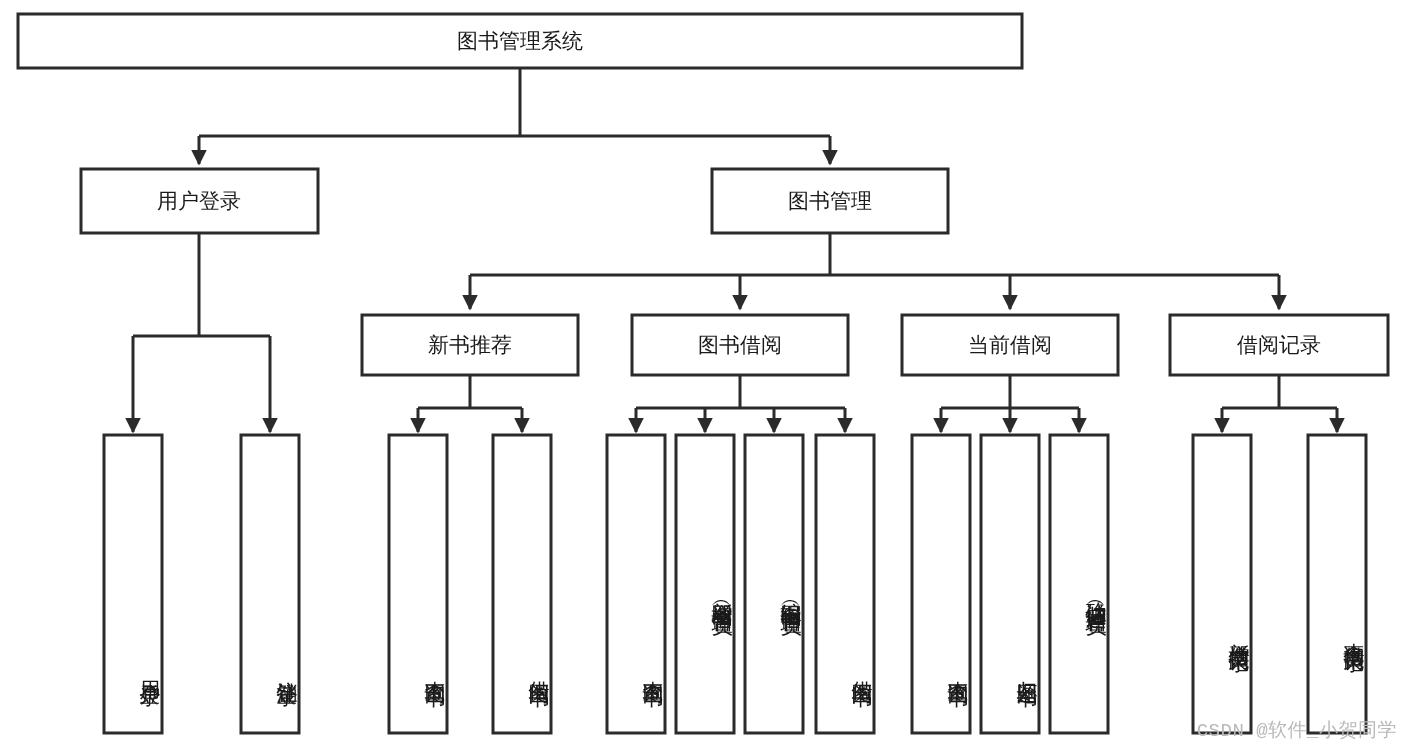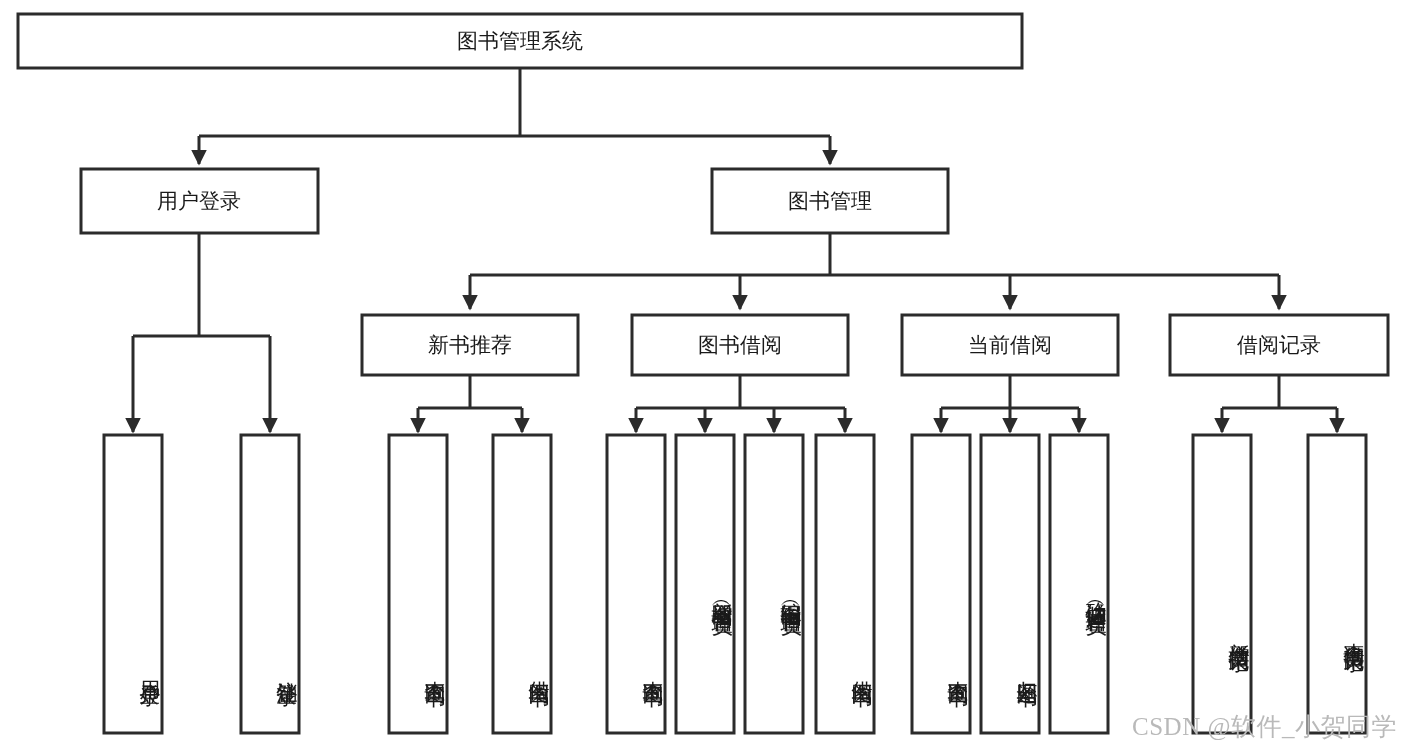--- a/index.html
+++ b/index.html
@@ -63,22 +63,22 @@
     white-space: nowrap;
     pointer-events: none;
     display: flex;
     align-items: flex-start;
     justify-content: center;
   }
   .watermark {
     position: absolute;
     right: 8px;
     bottom: 4px;
-    font-family: Liberation Serif, serif;
-    font-size: 25px;
+    font-family: Liberation Mono, monospace;
+    font-size: 19px;
     color: #b9b9b9;
     white-space: nowrap;
     letter-spacing: 0.5px;
   }
 </style>
 </head>
 <body>
 
 <div id="diagram-root">
 

